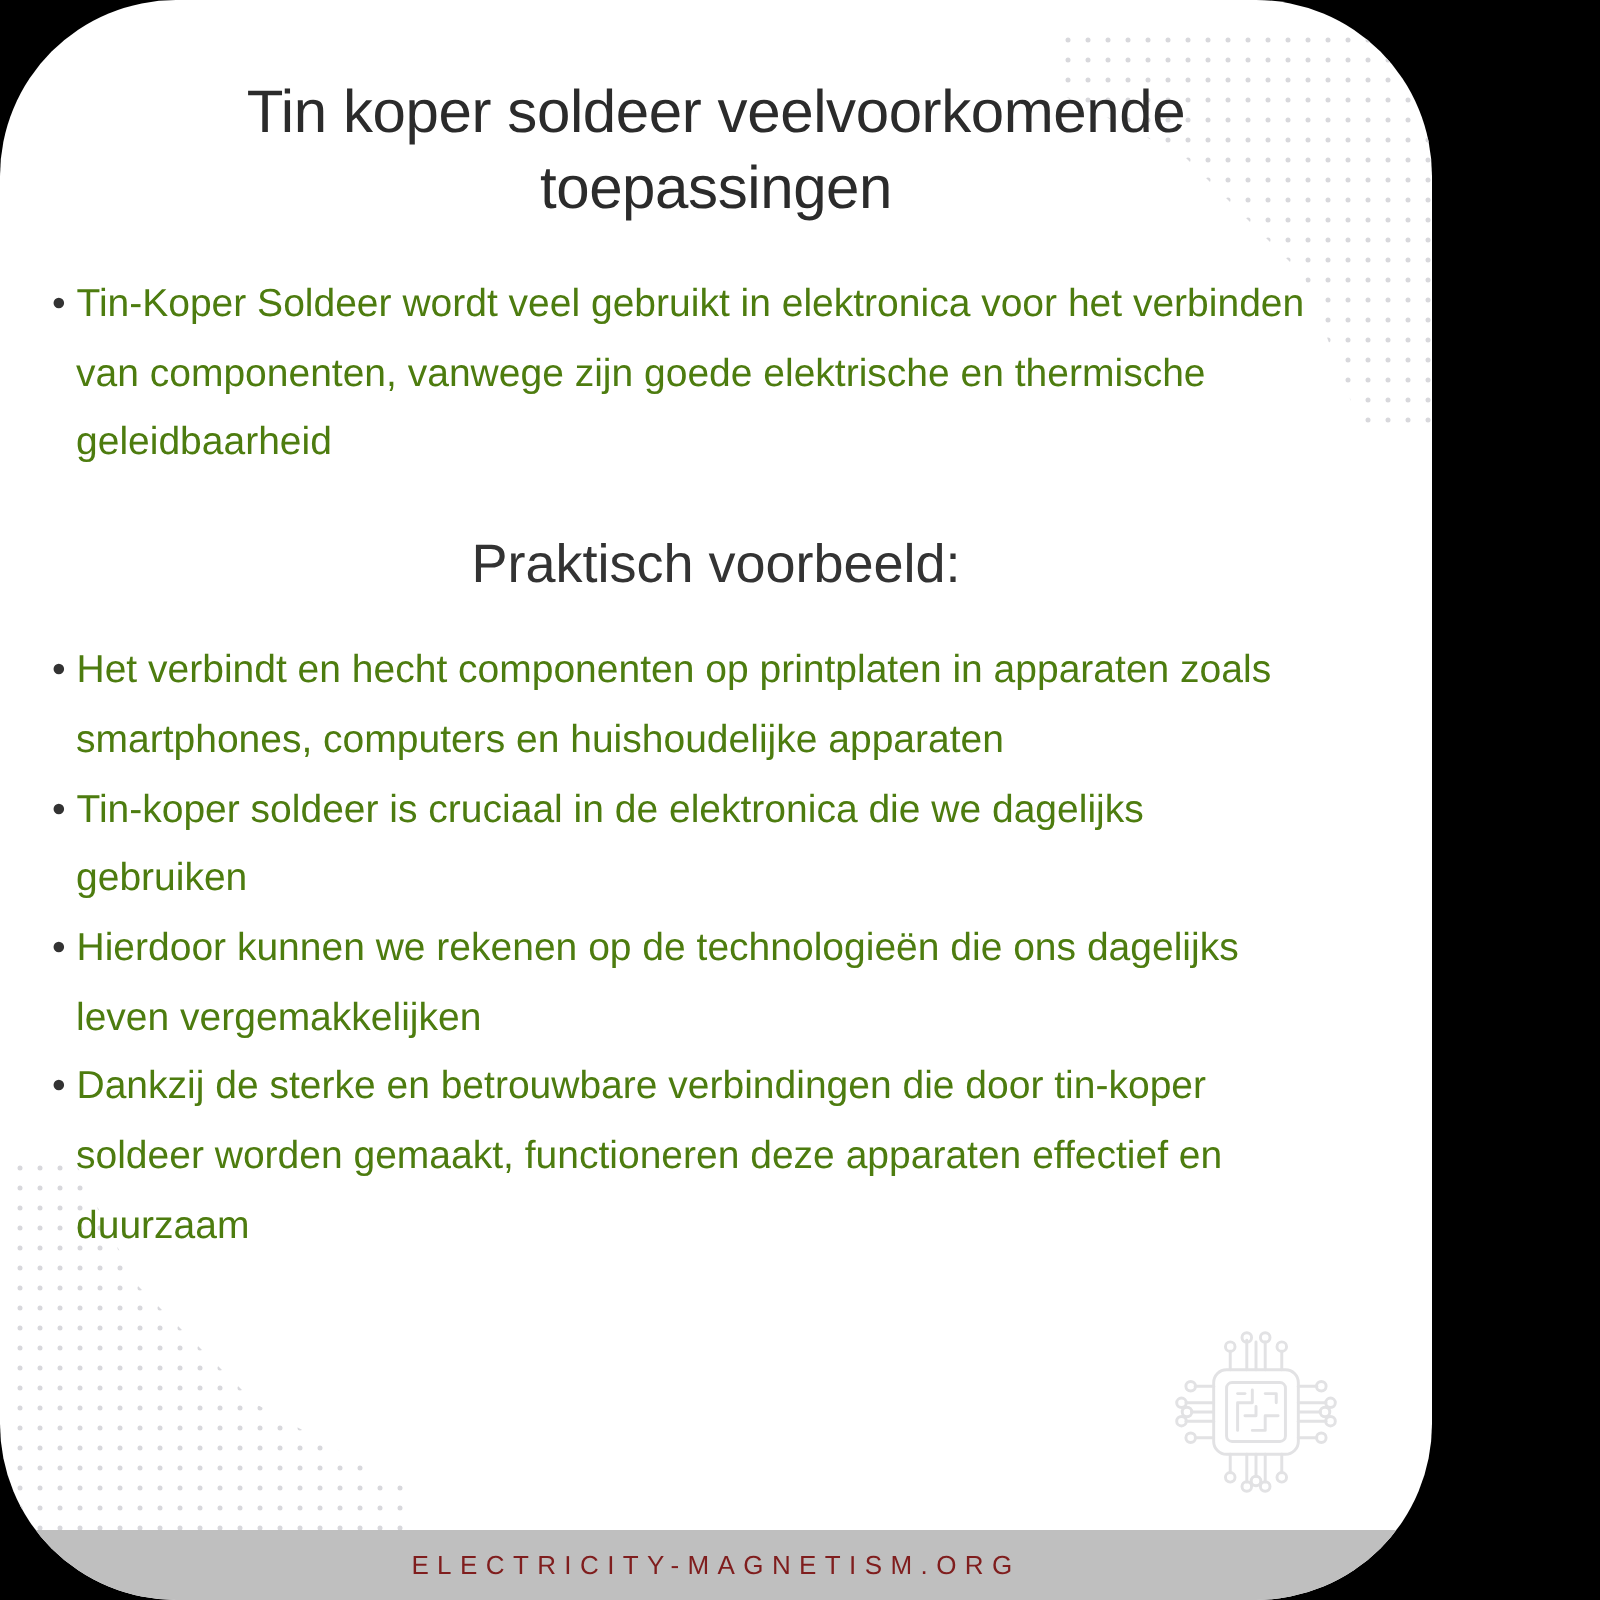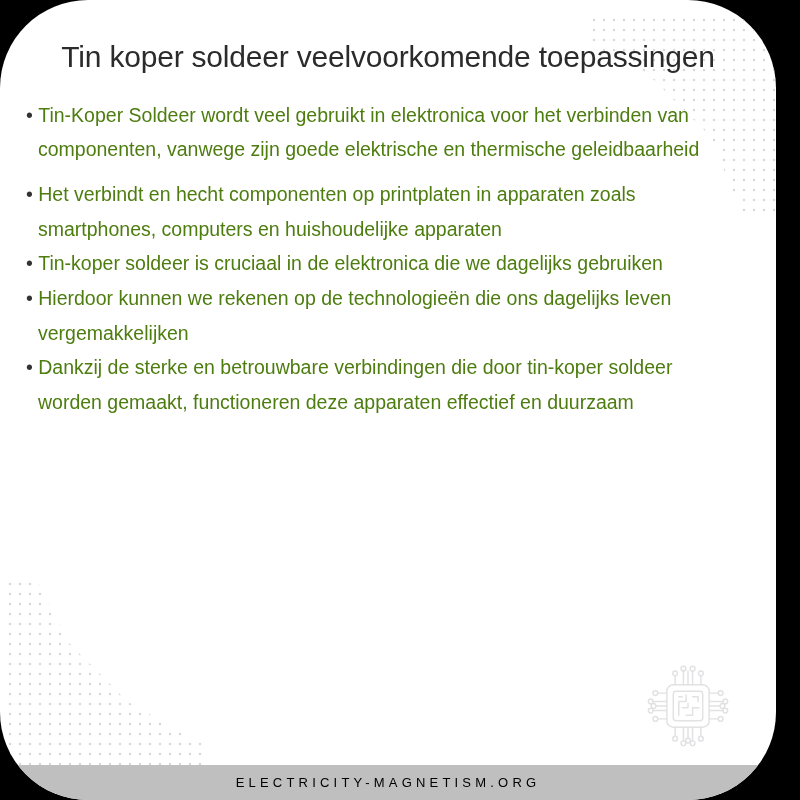--- a/index.html
+++ b/index.html
@@ -10,21 +10,21 @@
     width: 800px;
     height: 800px;
     background: #000000;
     font-family: "Liberation Sans", sans-serif;
     overflow: hidden;
   }
   .card {
     position: absolute;
     left: 0;
     top: 0;
-    width: 776px;
+    width: 716px;
     height: 800px;
     background: #ffffff;
     border-radius: 88px;
     overflow: hidden;
     box-sizing: border-box;
   }
   .dots {
     position: absolute;
     pointer-events: none;
     z-index: 0;
@@ -105,21 +105,21 @@
     right: 0;
     bottom: 0;
     height: 35px;
     background: #bfbfbf;
     display: flex;
     align-items: center;
     justify-content: center;
     z-index: 3;
   }
   .footer-text {
-    color: #000000;
+    color: #7f1d1d;
     font-size: 13px;
     letter-spacing: 4.2px;
     font-family: "Liberation Sans", sans-serif;
     font-weight: 400;
     white-space: nowrap;
   }
 </style>
 </head>
 <body>
 
@@ -150,20 +150,21 @@
   </svg>
 
   <div class="content">
 
     <h1 class="page-title">Tin koper soldeer veelvoorkomende toepassingen</h1>
 
     <ul class="bullet-list first">
       <li class="bullet-item">Tin-Koper Soldeer wordt veel gebruikt in elektronica voor het verbinden van componenten, vanwege zijn goede elektrische en thermische geleidbaarheid</li>
     </ul>
 
+    <h2 class="section-heading">Praktisch voorbeeld:</h2>
 
     <ul class="bullet-list second">
       <li class="bullet-item">Het verbindt en hecht componenten op printplaten in apparaten zoals smartphones, computers en huishoudelijke apparaten</li>
       <li class="bullet-item">Tin-koper soldeer is cruciaal in de elektronica die we dagelijks gebruiken</li>
       <li class="bullet-item">Hierdoor kunnen we rekenen op de technologieën die ons dagelijks leven vergemakkelijken</li>
       <li class="bullet-item">Dankzij de sterke en betrouwbare verbindingen die door tin-koper soldeer worden gemaakt, functioneren deze apparaten effectief en duurzaam</li>
     </ul>
 
   </div>
 

